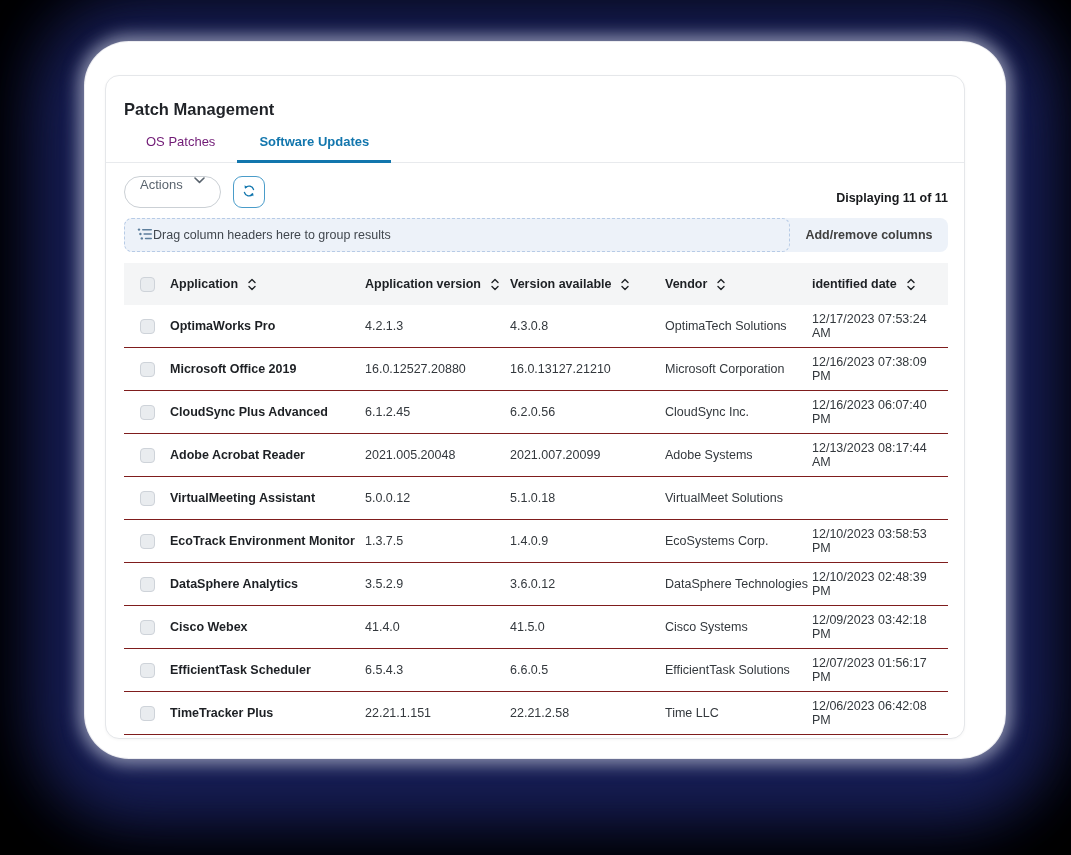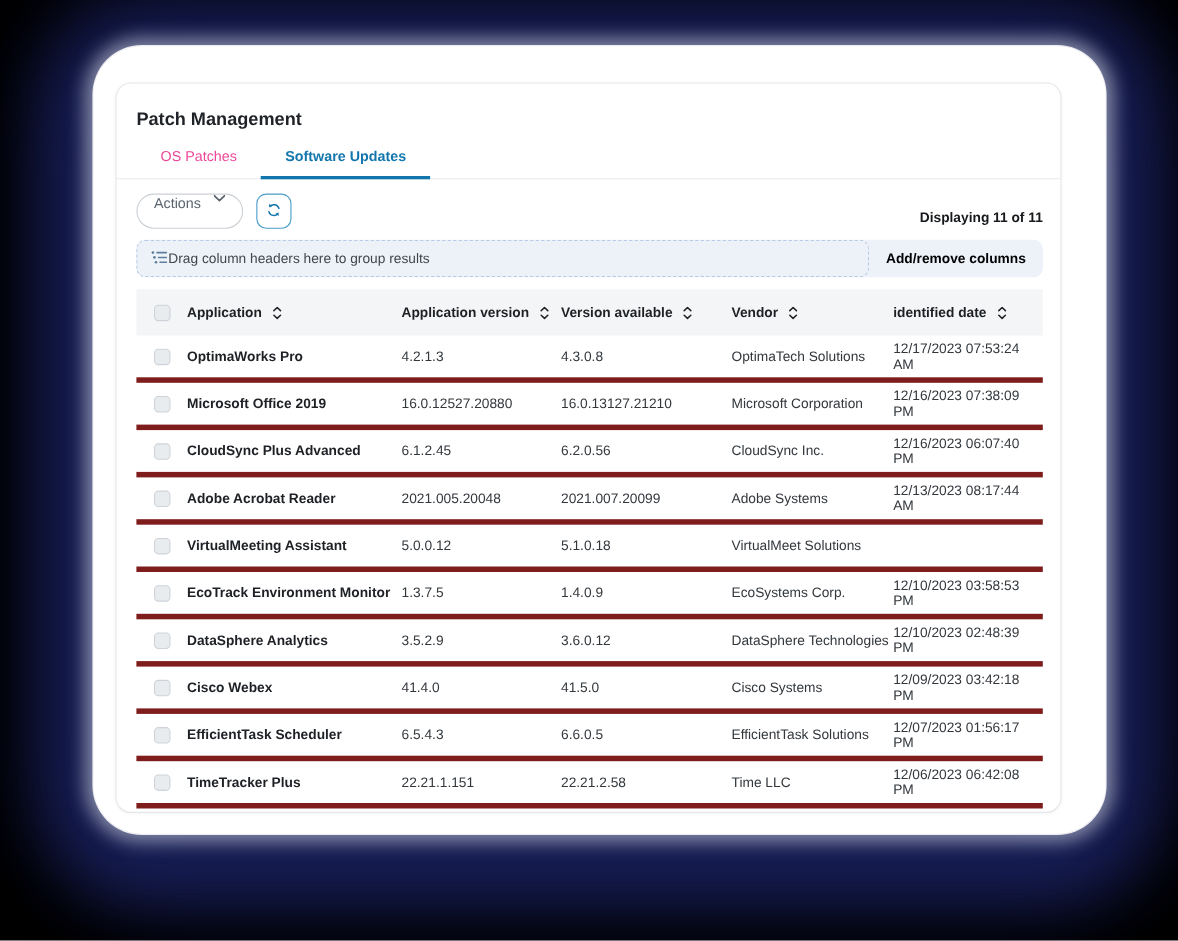--- a/index.html
+++ b/index.html
@@ -21,21 +21,21 @@
       0 0 70px 45px #151b4e;
   }
   .card {
     position:absolute; left:20px; top:33px; width:860px; height:664px;
     background:#fff; border:1px solid #e5e7ea; border-radius:14px;
     overflow:hidden; box-shadow:0 1px 3px rgba(0,0,0,0.04);
   }
   .card-title { padding:24px 18px 0 18px; font-size:16.5px; font-weight:700; color:#1f2227; }
 
   .tabs { display:flex; margin-top:15px; padding-left:18px; border-bottom:1px solid #e8eaed; }
-  .tab { position:relative; padding:0 22px 13px 22px; font-size:13px; color:#ec4899; cursor:pointer; }
+  .tab { position:relative; padding:0 22px 13px 22px; font-size:13px; color:#701a75; cursor:pointer; }
   .tab.active { color:#1276ad; font-weight:700; }
   .tab.active::after { content:""; position:absolute; left:0; right:0; bottom:-1px; height:3px; background:#1276ad; }
 
   .toolbar { display:flex; align-items:center; padding:13px 16px 10px 18px; }
   .actions-btn {
     display:inline-flex; align-items:flex-start; gap:11px; height:32px; padding:0 15px;
     border:1px solid #cbd0d5; border-radius:17px; background:#fff;
     font-size:13px; color:#5a646e; cursor:pointer;
   }
   .refresh-btn {
@@ -44,29 +44,29 @@
   }
   .toolbar-spacer { flex:1; }
   .displaying { font-size:12.5px; font-weight:600; color:#17191c;margin-top:12px; }
 
   .group-bar { display:flex; margin:0 16px 0 18px; height:34px; background:#edf2f9; border-radius:8px; }
   .drop-zone {
     flex:1; display:flex; align-items:center; padding-left:12px;
     border:1px dashed #b7cbe6; border-radius:8px; font-size:12.5px; color:#41474e;
   }
   .addremove-zone { width:158px; display:flex; align-items:center; justify-content:center; }
-  .addremove-link { font-size:12.5px; font-weight:600; color:#000000; cursor:pointer; }
+  .addremove-link { font-size:12.5px; font-weight:600; color:#404040; cursor:pointer; }
 
   .table { margin:11px 16px 0 18px; }
   .trow, .thead {
     display:grid; grid-template-columns:46px 195px 145px 155px 147px 1fr;
     align-items:center;
   }
   .thead { height:42px; background:#f4f5f6; font-size:12.5px; font-weight:700; color:#1d2024; }
-  .trow { height:43px; border-bottom:5px solid #7f1d1d; font-size:12.5px; color:#33383d; }
+  .trow { height:43px; border-bottom:1px solid #7f1d1d; font-size:12.5px; color:#33383d; }
   .hcell { display:flex; align-items:center; gap:9px; cursor:pointer; }
   .ccheck { display:flex; justify-content:center; }
   .checkbox {
     width:15px; height:15px; background:#e9ecef; border:1px solid #ced3d9; border-radius:4px;
     cursor:pointer;
   }
   .cell-app { font-weight:700; color:#1d2024; }
   .sort-icon { flex:0 0 auto; display:inline-flex; }
 </style>
 </head>

